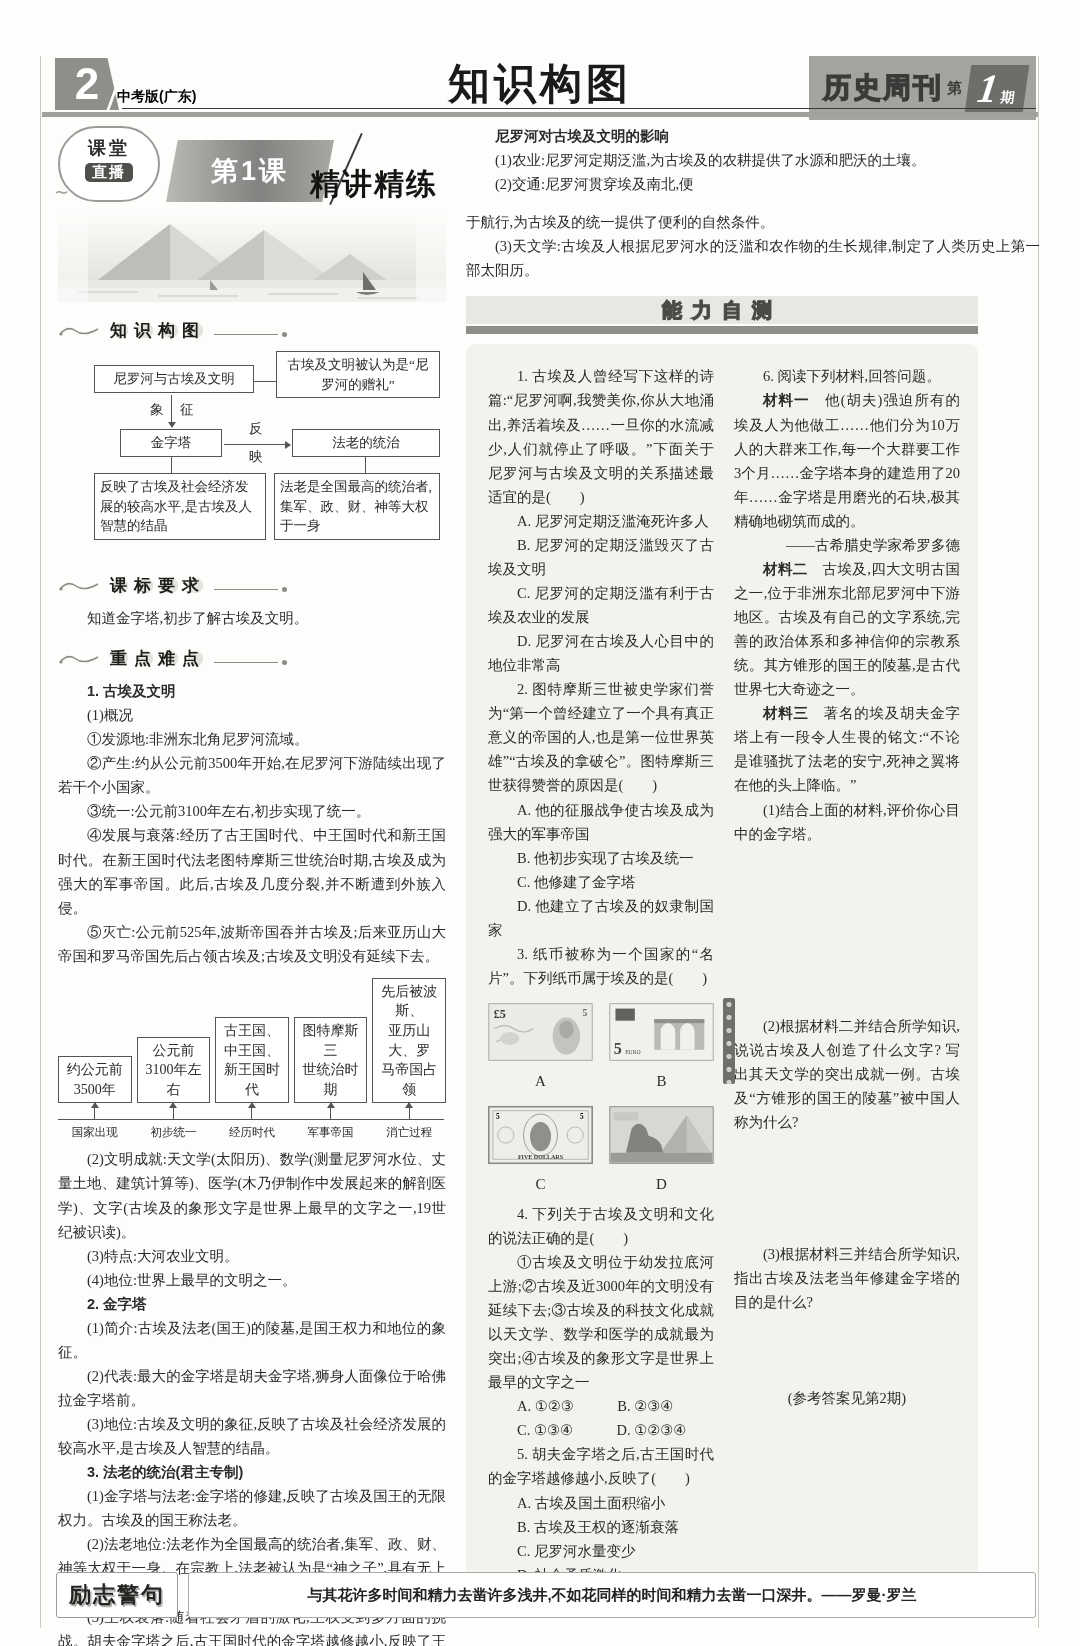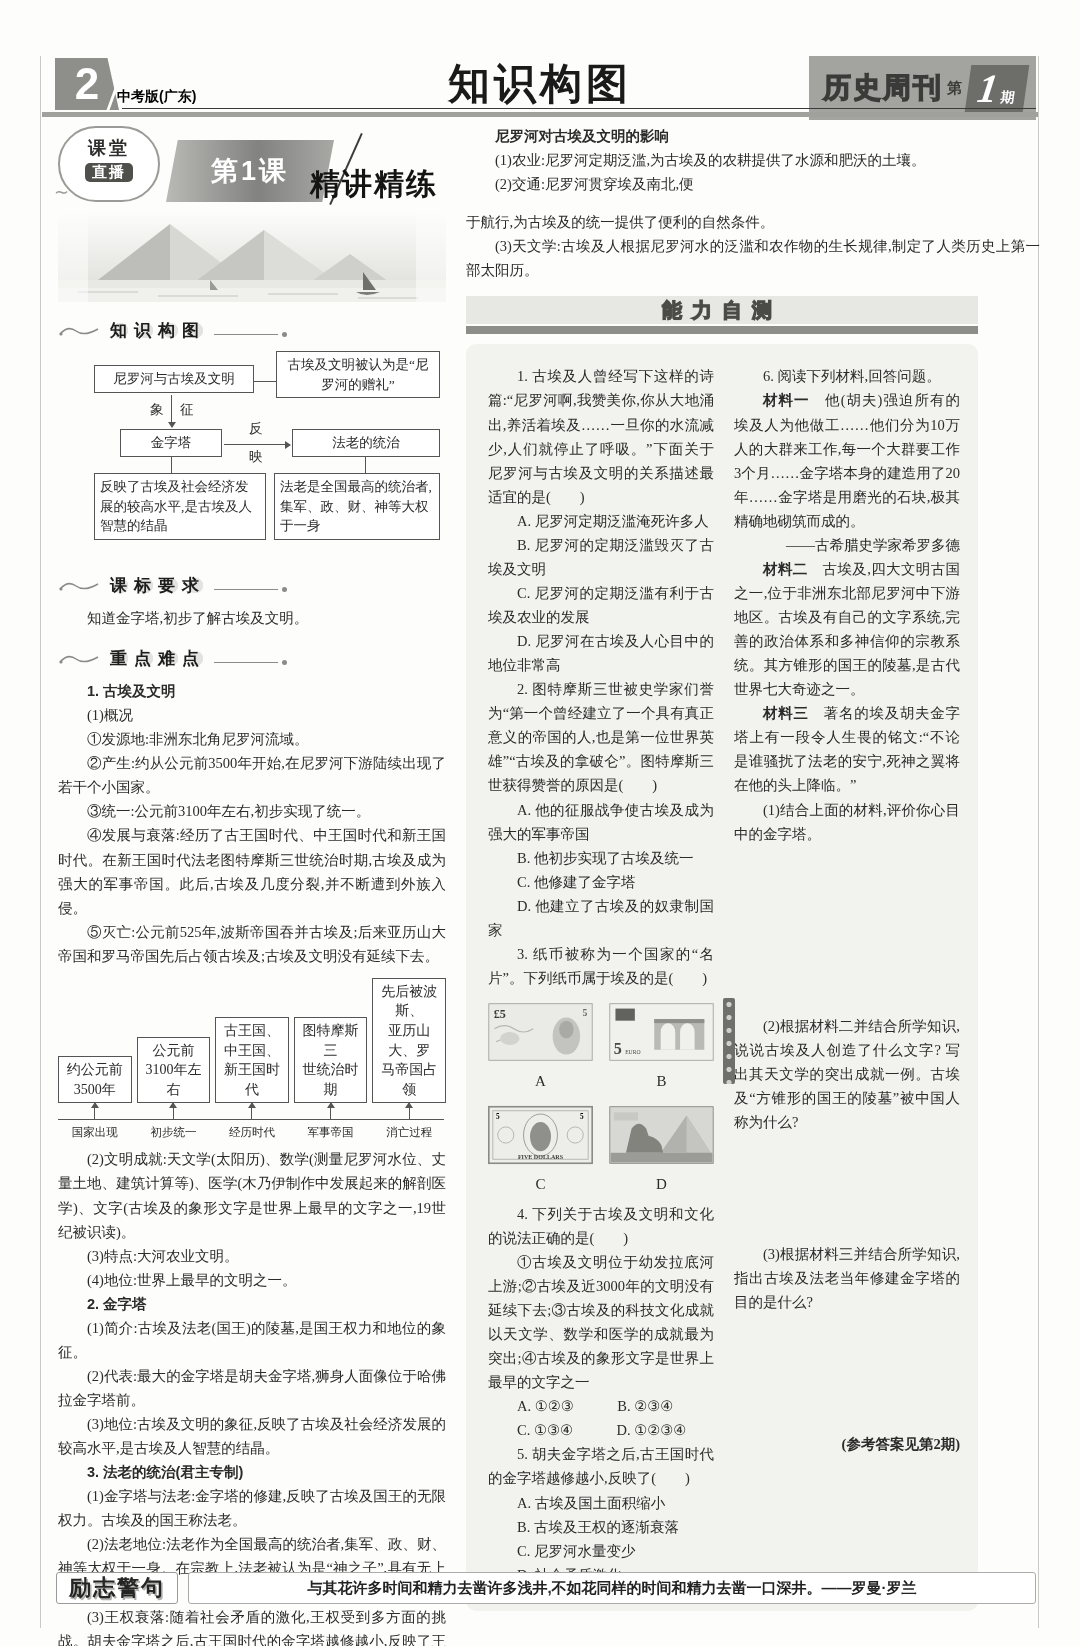--- a/index.html
+++ b/index.html
@@ -34,21 +34,21 @@
   .leftcol{position:absolute;left:58px;top:124px;width:388px;font-size:14.5px;line-height:1.66;}
   .rightarea{position:absolute;left:466px;top:122px;width:574px;font-size:14.5px;line-height:1.66;}
 
   .para{margin:0;text-indent:2em;text-align:justify;}
   .para.bold{font-weight:bold;font-family:"Liberation Sans",sans-serif;}
   .para.cont{text-indent:0;}
   .para.right{text-align:right;text-indent:0;}
   .para b{font-family:"Liberation Sans",sans-serif;}
   .para.gap2{margin-top:168px;}
   .para.gap3{margin-top:108px;}
-  .para.ansnote{margin-top:118px;font-weight:bold;}
+  .para.ansnote{margin-top:72px;font-weight:normal;text-align:center;}
 
   
   .sec-head{display:flex;align-items:center;margin:14px 0 6px 0;}
   .swirl{width:42px;height:16px;flex:none;margin-right:6px;}
   .sec-title{font:bold 17px "Liberation Sans",sans-serif;letter-spacing:7px;color:#1d1d1b;padding:3px 4px;
     background-image:radial-gradient(circle,#e3e3e0 42%,rgba(0,0,0,0) 45%);
     background-size:25px 25px;background-repeat:repeat-x;background-position:2px center;}
   .sec-tail{width:64px;height:8px;border-bottom:1px solid #8b8b88;position:relative;margin-left:4px;}
   .sec-tail::after{content:'';position:absolute;right:-9px;bottom:-3px;width:5px;height:5px;border-radius:50%;background:#8b8b88;}
 
@@ -106,21 +106,21 @@
 
   
   .notes-grid{display:grid;grid-template-columns:1fr 1fr;gap:2px 16px;margin:6px 0 2px 0;}
   .note-fig{margin:0;position:relative;}
   .note-fig svg{display:block;width:100%;height:72px;}
   .note-cap{text-align:center;font-size:15px;margin:1px 0 3px 0;}
   .euro-strip{position:absolute;right:-21px;top:2px;width:12px;height:86px;background:#6f6f6c;border-radius:2px;
     background-image:radial-gradient(circle,#cfcfcc 2.2px,rgba(0,0,0,0) 3px);background-size:12px 13px;}
 
   
-  .footer{position:absolute;left:56px;right:44px;top:1572px;height:32px;display:flex;align-items:stretch;gap:10px;}
+  .footer{position:absolute;left:56px;right:44px;top:1572px;height:46px;display:flex;align-items:stretch;gap:10px;}
   .footer-label{border:1px solid #9a9a97;border-radius:3px;display:flex;align-items:center;padding:0 12px;
     font:900 22px "Liberation Sans",sans-serif;letter-spacing:2px;color:#252523;background:#fff;
     text-shadow:1.5px 1.5px 0 #b0b0ad;}
   .footer-bar{flex:1;border:1px solid #ababa8;border-radius:3px;background:#fff;display:flex;align-items:center;
     justify-content:center;font:bold 15px "Liberation Sans",sans-serif;color:#222;}
 </style>
 </head>
 <body>
 
 <div class="page">

